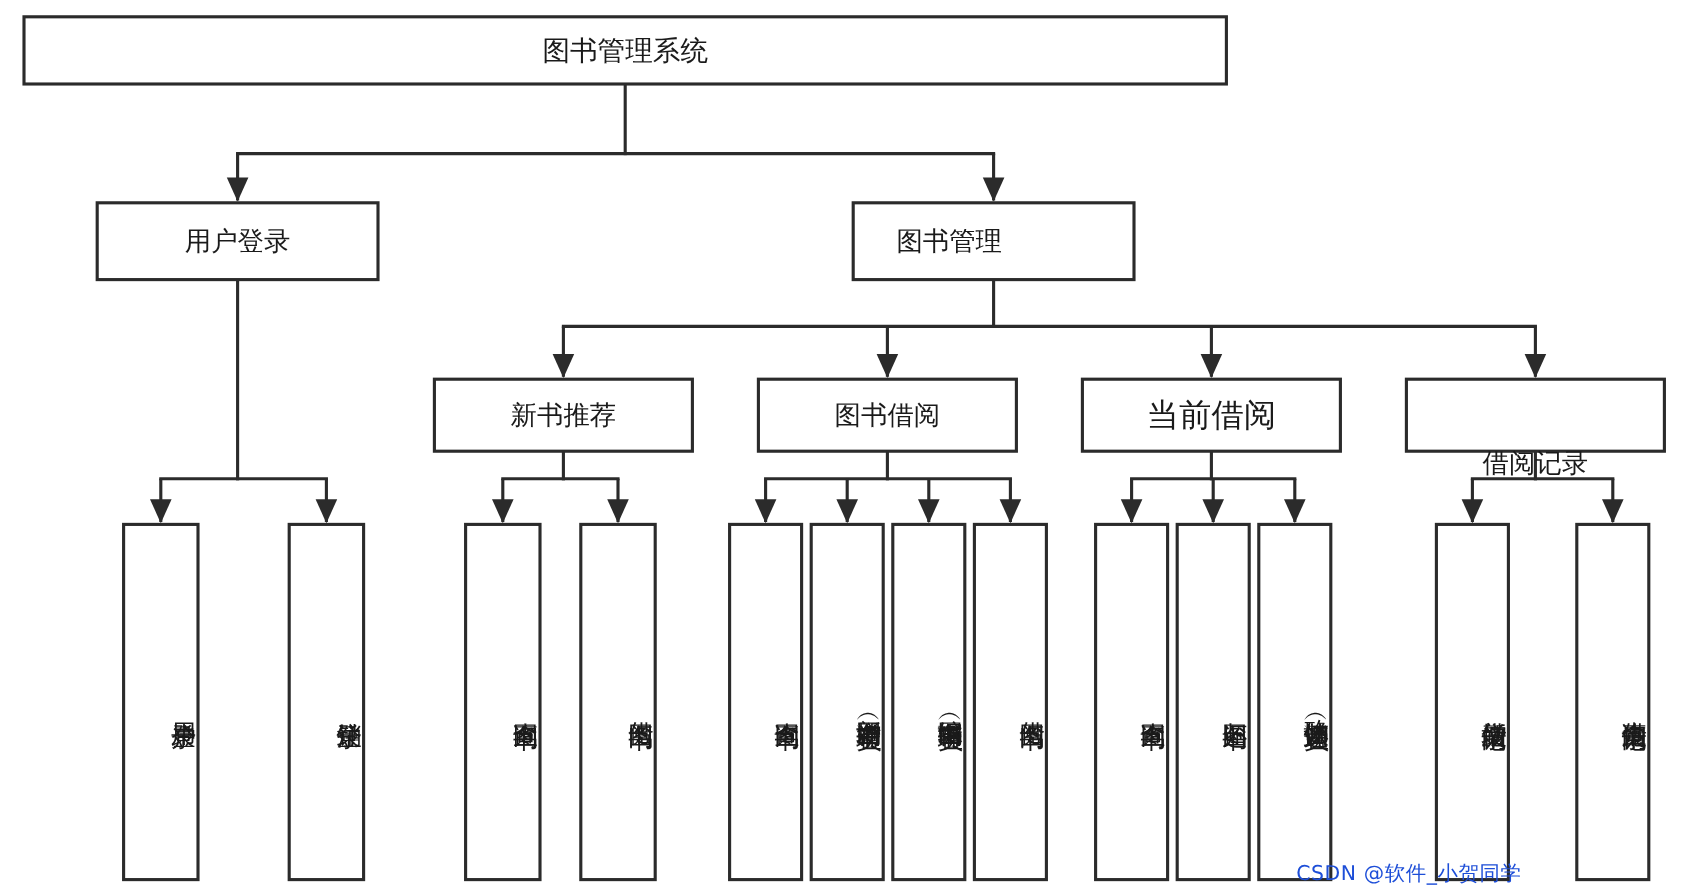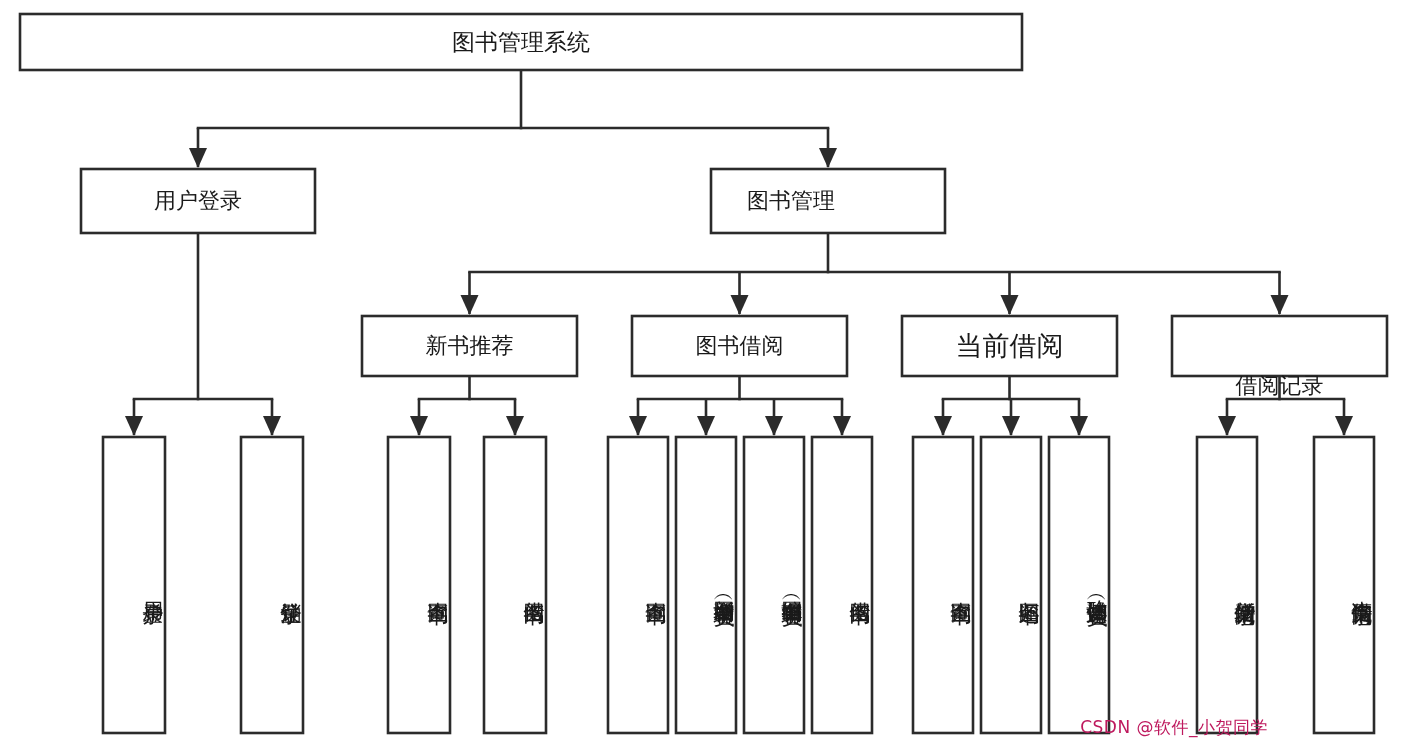--- a/index.html
+++ b/index.html
@@ -64,21 +64,21 @@
     color: #1a1a1a;
     white-space: nowrap;
     pointer-events: none;
   }
   .watermark {
     position: absolute;
     right: 12px;
     bottom: 8px;
     font-family: "DejaVu Sans", "Liberation Sans", sans-serif;
     font-size: 17px;
-    color: #be185d;
+    color: #1d4ed8;
     letter-spacing: 0.5px;
     white-space: nowrap;
   }
 </style>
 </head>
 <body>
 
 <div id="diagram-root">
   <svg class="diagram-canvas" viewBox="0 0 1405 747" xmlns="http://www.w3.org/2000/svg">
     <g id="connectors-layer">

